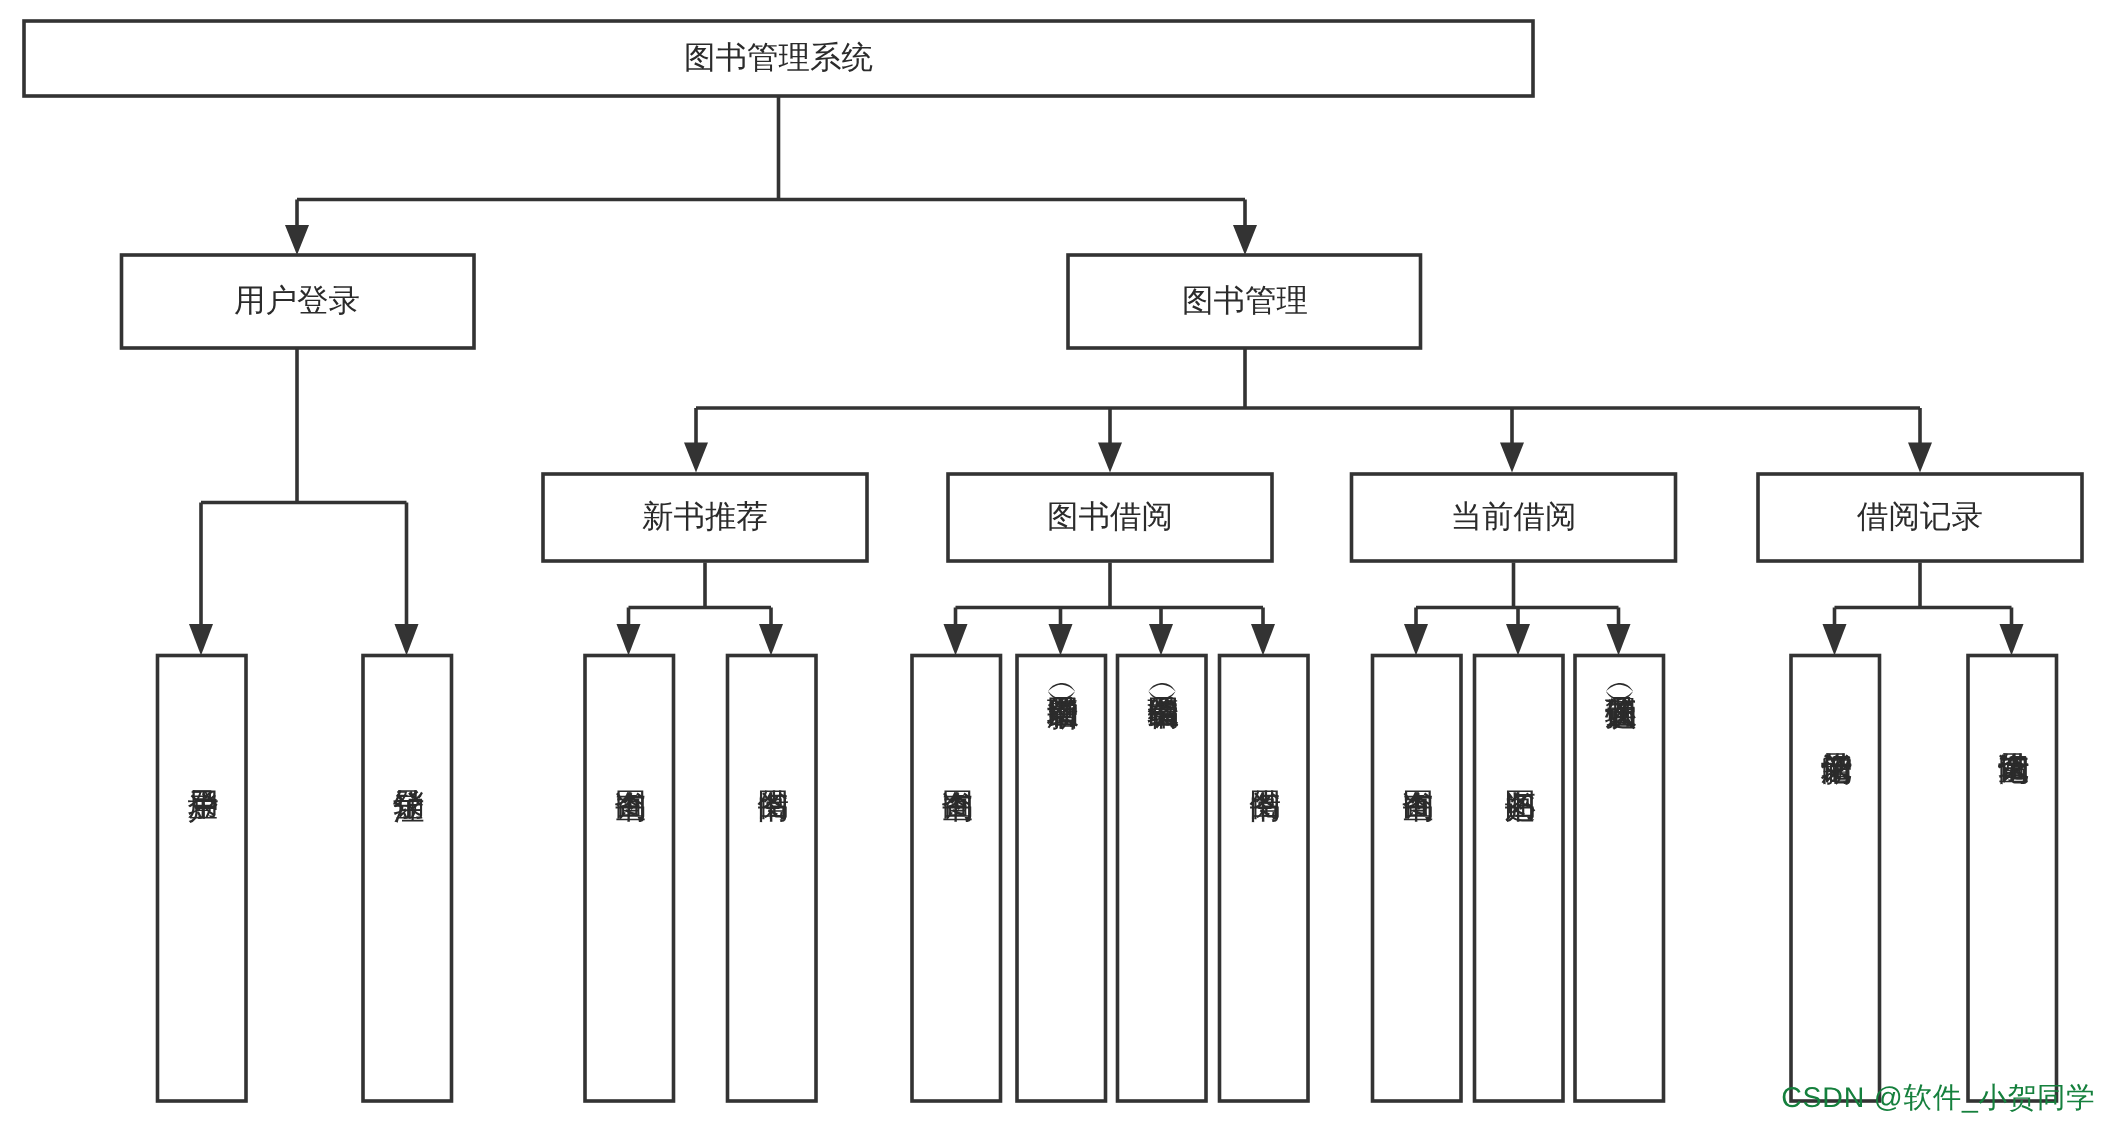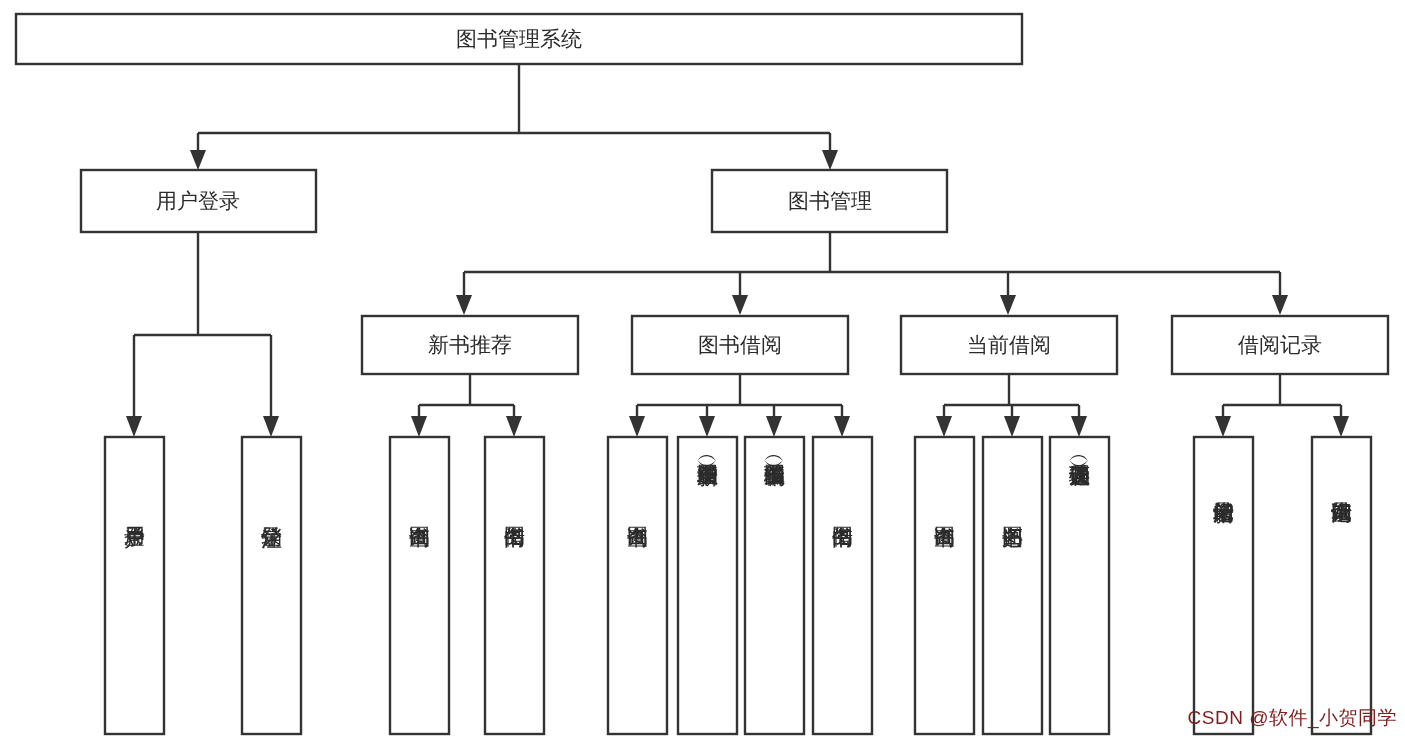--- a/index.html
+++ b/index.html
@@ -53,24 +53,24 @@
     fill: none;
     stroke-linecap: butt;
   }
   .arrow-head {
     fill: #333333;
     stroke: none;
   }
   .watermark {
     position: absolute;
     right: 8px;
-    bottom: 16px;
+    bottom: 2px;
     font-family: "Liberation Sans", "DejaVu Sans", sans-serif;
     font-size: 19px;
-    color: #7f1d1d;
+    color: #15803d;
     letter-spacing: 0.5px;
     white-space: nowrap;
     user-select: none;
   }
 </style>
 </head>
 <body>
 
 <div id="diagram-root">
 

